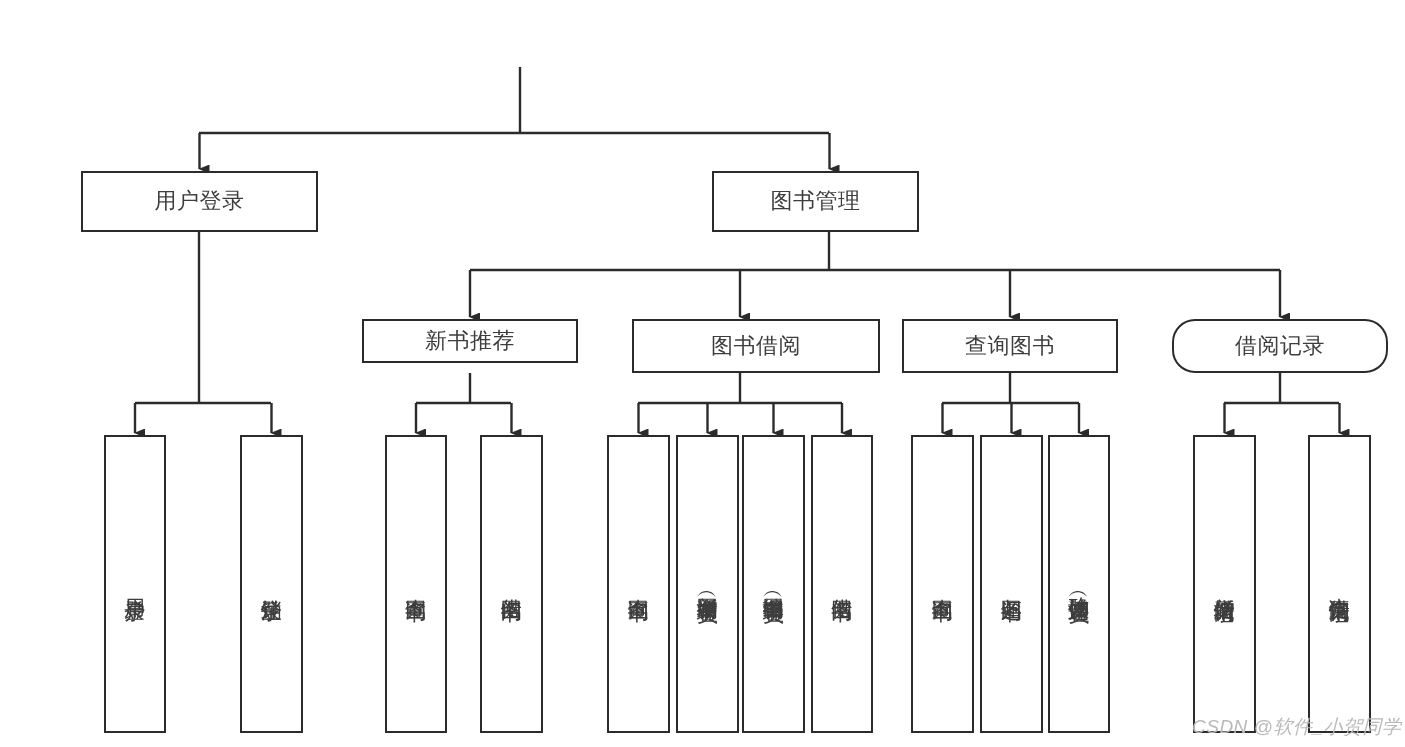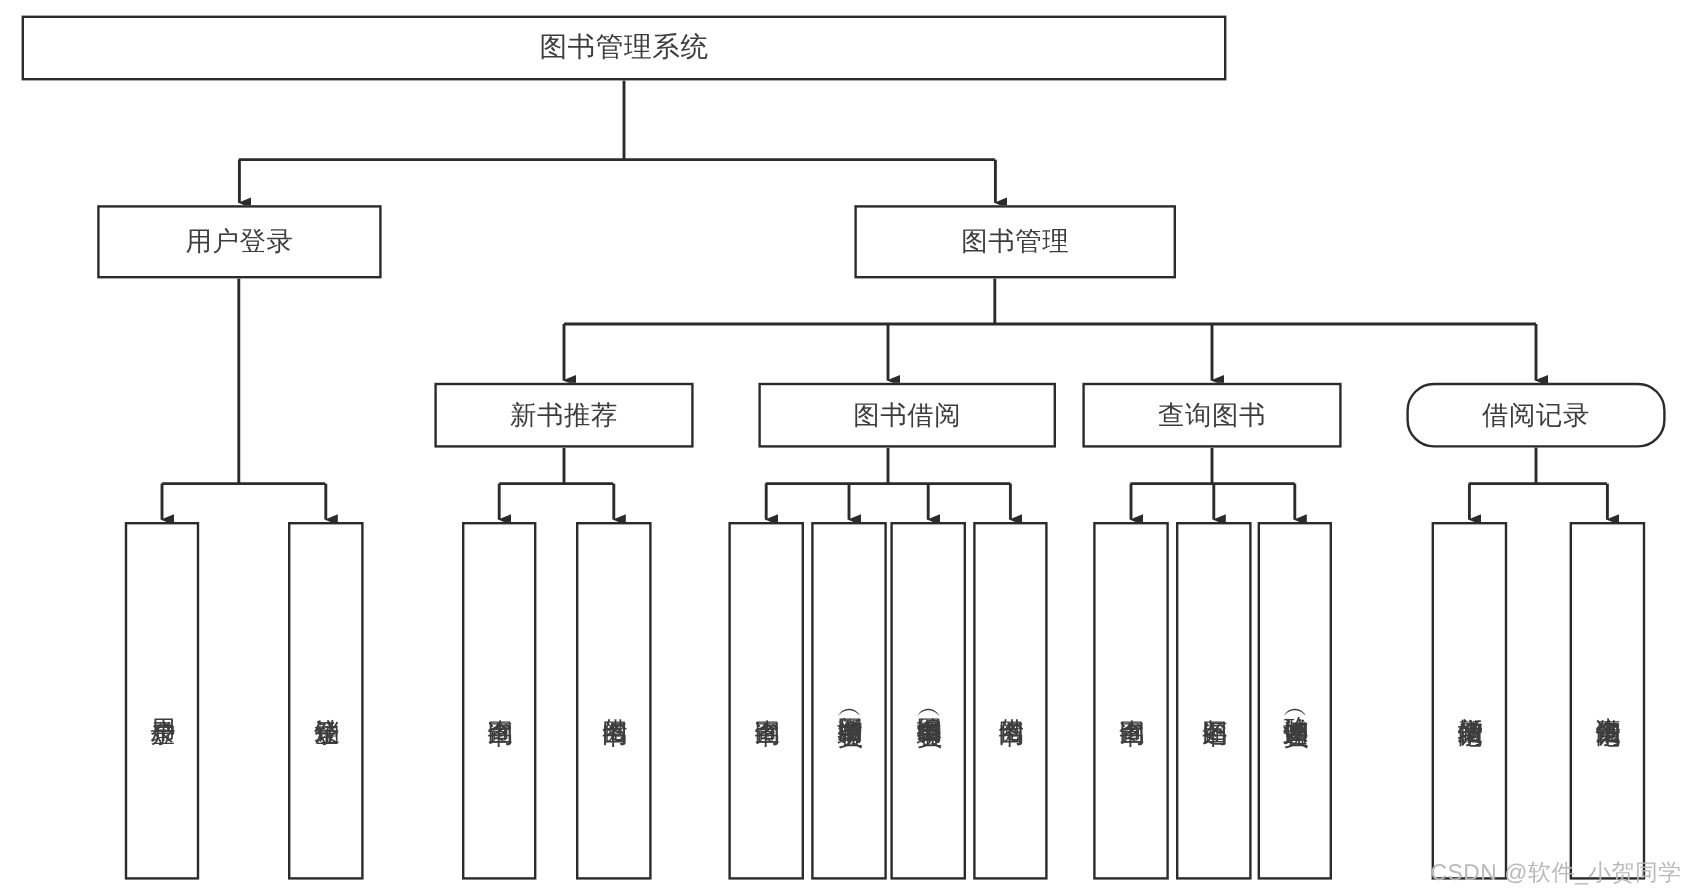--- a/index.html
+++ b/index.html
@@ -52,20 +52,21 @@
   }
   .node.root .node-label {
     font-size: 23px;
   }
   .watermark {
     position: absolute;
     color: #b9b9b9;
     font-size: 19px;
     white-space: nowrap;
     letter-spacing: 0.5px;
+    font-style: italic;
   }
 </style>
 </head>
 <body>
 
 <div id="diagram-root">
 
   <svg class="edges" viewBox="0 0 1405 747" preserveAspectRatio="none" aria-hidden="true">
     <defs>
       <marker id="arrowhead" markerWidth="9" markerHeight="11" refX="4.5" refY="10" orient="auto" markerUnits="userSpaceOnUse">
@@ -102,34 +103,31 @@
         <line x1="942.5" y1="403" x2="942.5" y2="433" marker-end="url(#arrowhead)"></line>
         <line x1="1011.5" y1="403" x2="1011.5" y2="433" marker-end="url(#arrowhead)"></line>
         <line x1="1079" y1="403" x2="1079" y2="433" marker-end="url(#arrowhead)"></line>
         <line x1="1280" y1="373" x2="1280" y2="403"></line>
         <line x1="1224" y1="403" x2="1339" y2="403"></line>
         <line x1="1224.5" y1="403" x2="1224.5" y2="433" marker-end="url(#arrowhead)"></line>
         <line x1="1339.5" y1="403" x2="1339.5" y2="433" marker-end="url(#arrowhead)"></line>
       </g>
   </svg>
 
-  <div class="node root" style="left: 18px; top: 13px; width: 1004px; height: 54px;">
-    <span class="node-label">图书管理系统</span>
-  </div>
 
   <div id="level2-layer">
       <div class="node" style="left: 81px; top: 171px; width: 237px; height: 61px;">
         <span class="node-label">用户登录</span>
       </div>
-      <div class="node" style="left: 712px; top: 171px; width: 268px; height: 61px;">
+      <div class="node" style="left: 712px; top: 171px; width: 207px; height: 61px;">
         <span class="node-label">图书管理</span>
       </div>
     </div>
   <div id="level3-layer">
-      <div class="node" style="left: 362px; top: 319px; width: 216px; height: 54px;">
+      <div class="node" style="left: 362px; top: 319px; width: 216px; height: 44px;">
         <span class="node-label">新书推荐</span>
       </div>
       <div class="node" style="left: 632px; top: 319px; width: 248px; height: 54px;">
         <span class="node-label">图书借阅</span>
       </div>
       <div class="node" style="left: 902px; top: 319px; width: 216px; height: 54px;">
         <span class="node-label">查询图书</span>
       </div>
       <div class="node" style="left: 1172px; top: 319px; width: 216px; height: 54px; border-radius: 23px;">
         <span class="node-label">借阅记录</span>

